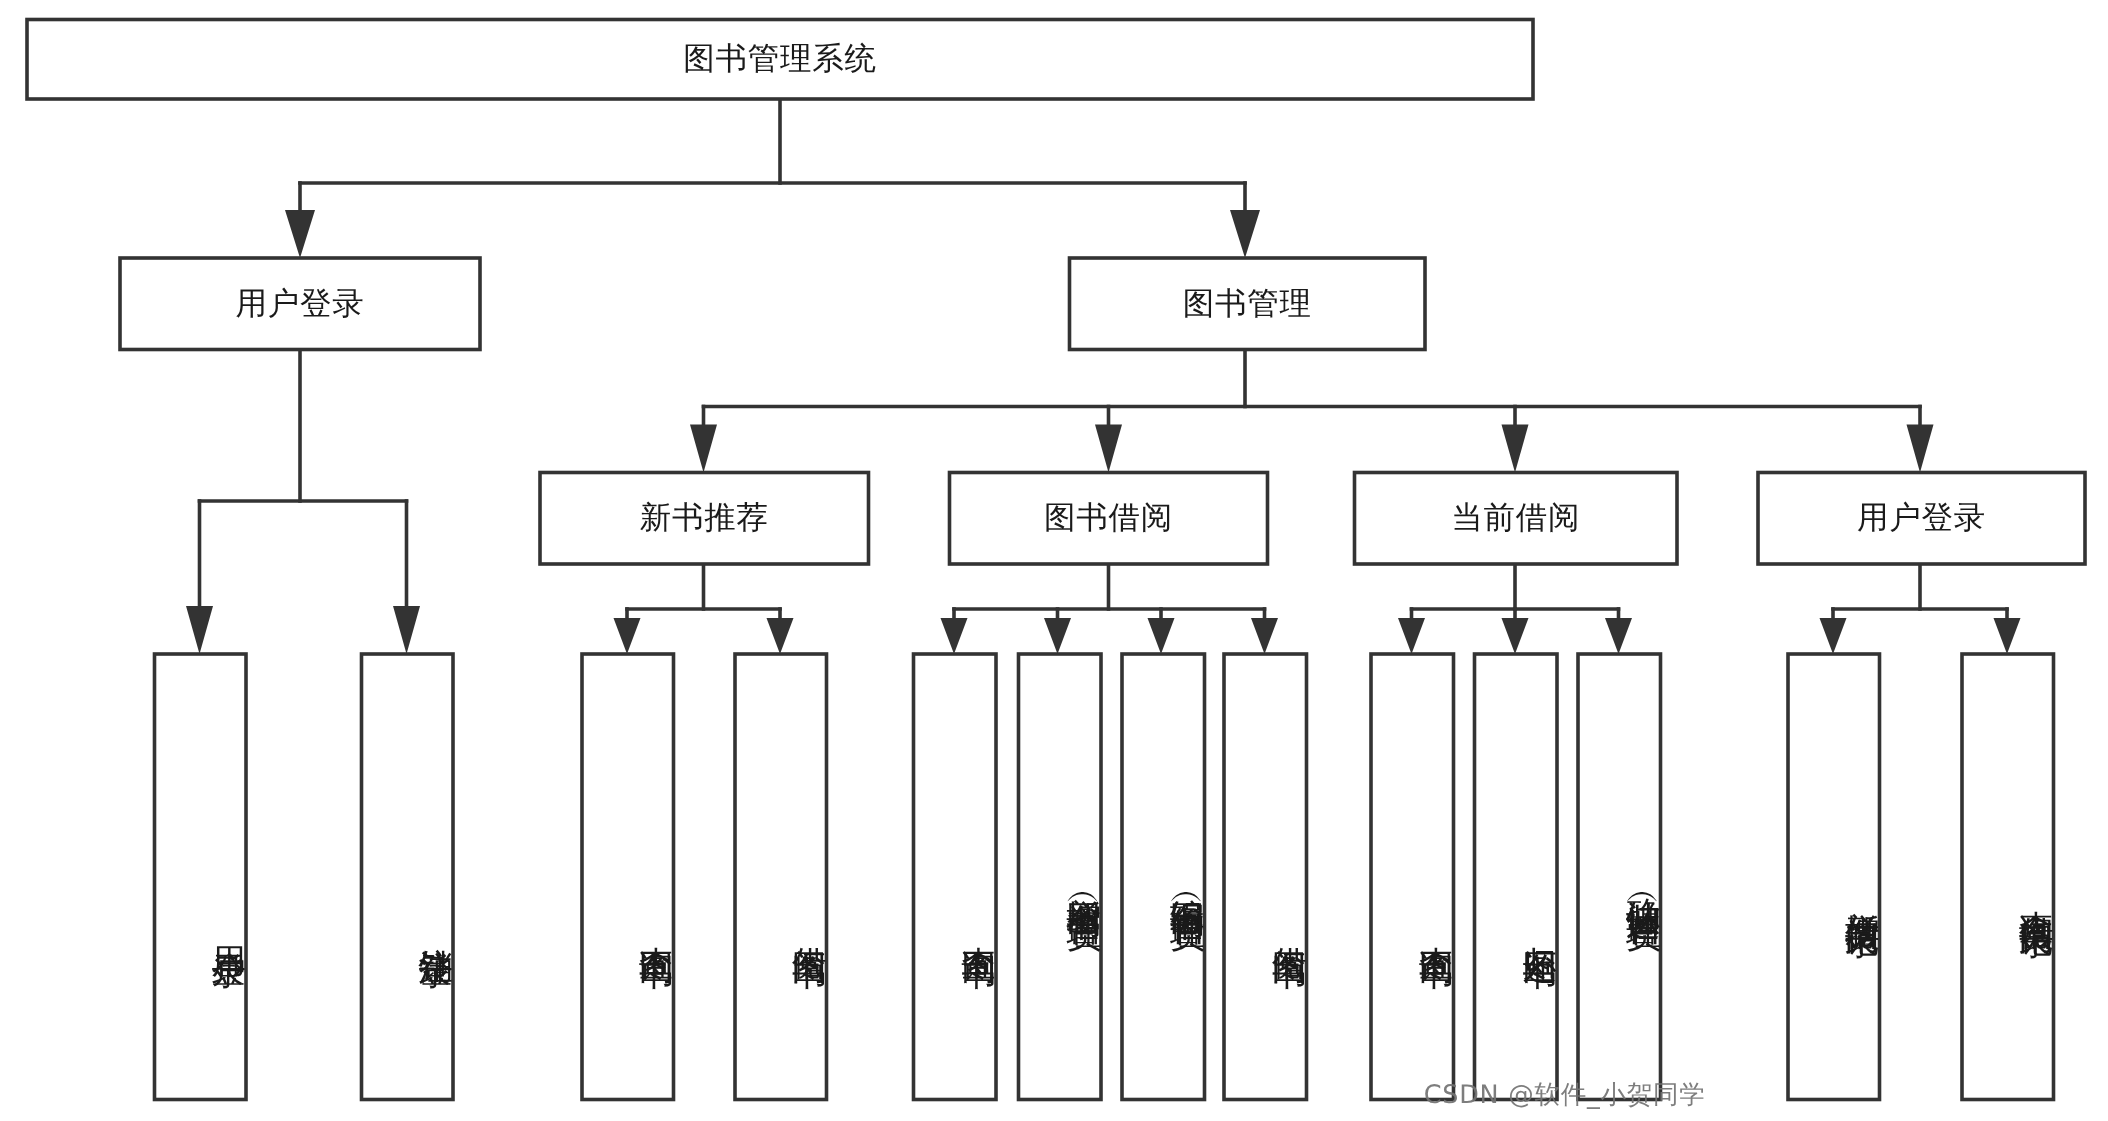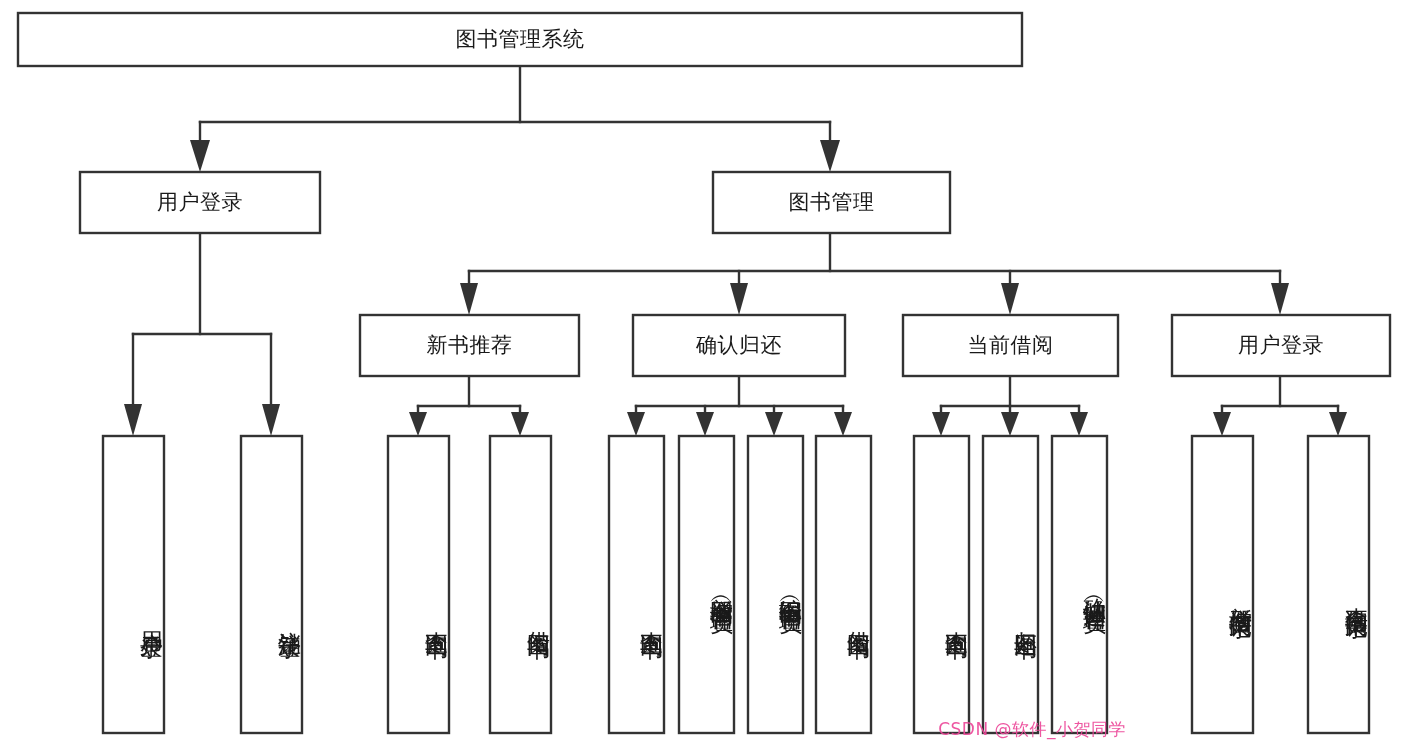--- a/index.html
+++ b/index.html
@@ -11,20 +11,21 @@
     width: 1405px;
     height: 747px;
     font-family: "DejaVu Sans", "Liberation Sans", sans-serif;
     overflow: hidden;
     position: relative;
   }
   #diagram-root {
     position: relative;
     width: 1136px;
     height: 747px;
+    padding-left: 11px;
   }
   svg#flow {
     position: absolute;
     left: 0;
     top: 0;
     width: 1405px;
     height: 747px;
   }
   .nodebox {
     fill: #ffffff;
@@ -60,21 +61,21 @@
     align-items: flex-start;
     justify-content: center;
     padding-top: 4px;
     box-sizing: border-box;
   }
   .watermark {
     position: absolute;
     right: 10px;
     bottom: 6px;
     font-size: 17px;
-    color: #ec4899;
+    color: #737373;
     letter-spacing: 0.5px;
     opacity: 0.92;
     font-family: "DejaVu Sans", "Liberation Sans", sans-serif;
   }
 </style>
 </head>
 <body>
 
 <div id="diagram-root">
 
@@ -181,21 +182,21 @@
     <rect class="nodebox" x="1192" y="436" width="61" height="297"></rect>
     <rect class="nodebox" x="1308" y="436" width="61" height="297"></rect>
   </svg>
 
   <div class="node-label" style="left:18px; top:13px; width:1004px; height:53px;">图书管理系统</div>
 
   <div class="node-label" style="left:80px; top:172px; width:240px; height:61px;">用户登录</div>
   <div class="node-label" style="left:713px; top:172px; width:237px; height:61px;">图书管理</div>
 
   <div class="node-label" style="left:360px; top:315px; width:219px; height:61px;">新书推荐</div>
-  <div class="node-label" style="left:633px; top:315px; width:212px; height:61px;">确认归还</div>
+  <div class="node-label" style="left:633px; top:315px; width:212px; height:61px;">图书借阅</div>
   <div class="node-label" style="left:903px; top:315px; width:215px; height:61px;border-radius:12px;">当前借阅</div>
   <div class="node-label" style="left:1172px; top:315px; width:218px; height:61px;">用户登录</div>
 
   <div class="node-label vertical" style="left:103px; top:497px; width:61px; height:236px;">用户登录</div>
   <div class="node-label vertical" style="left:241px; top:497px; width:61px; height:236px;">注销登录</div>
 
   <div class="node-label vertical" style="left:388px; top:497px; width:61px; height:236px;">查询图书</div>
   <div class="node-label vertical" style="left:490px; top:497px; width:61px; height:236px;">借阅图书</div>
 
   <div class="node-label vertical" style="left:609px; top:497px; width:55px; height:236px;">查询图书</div>

